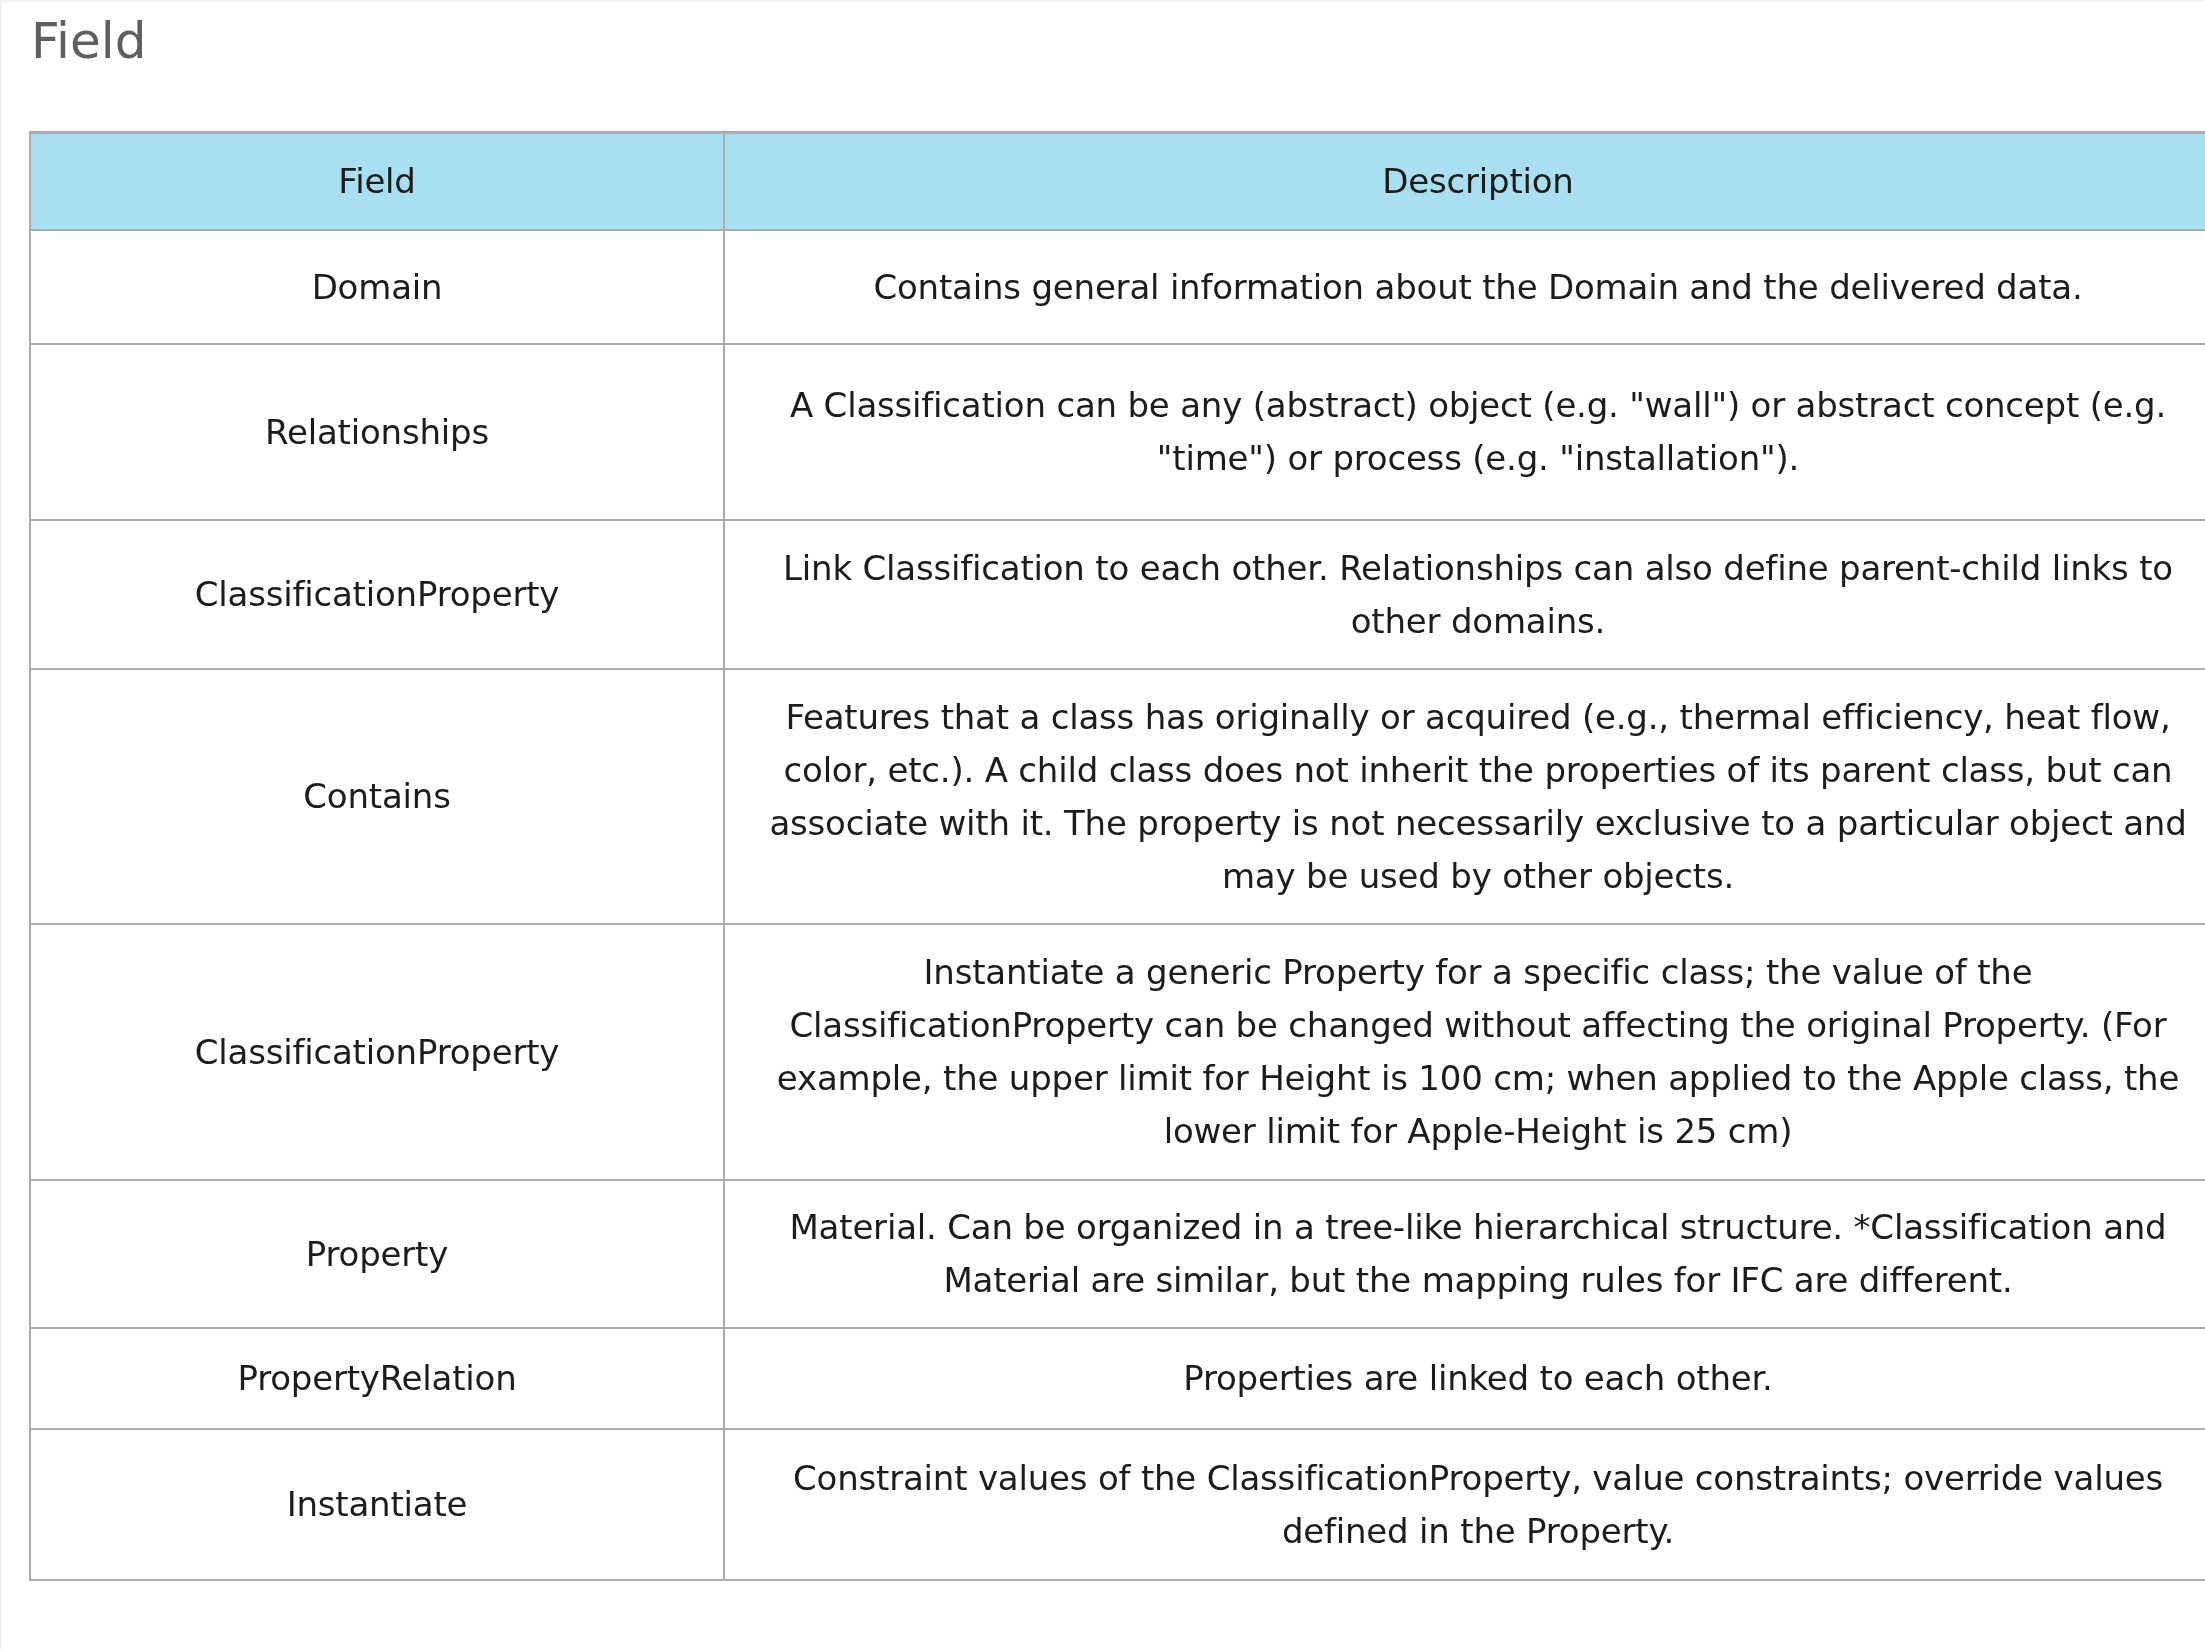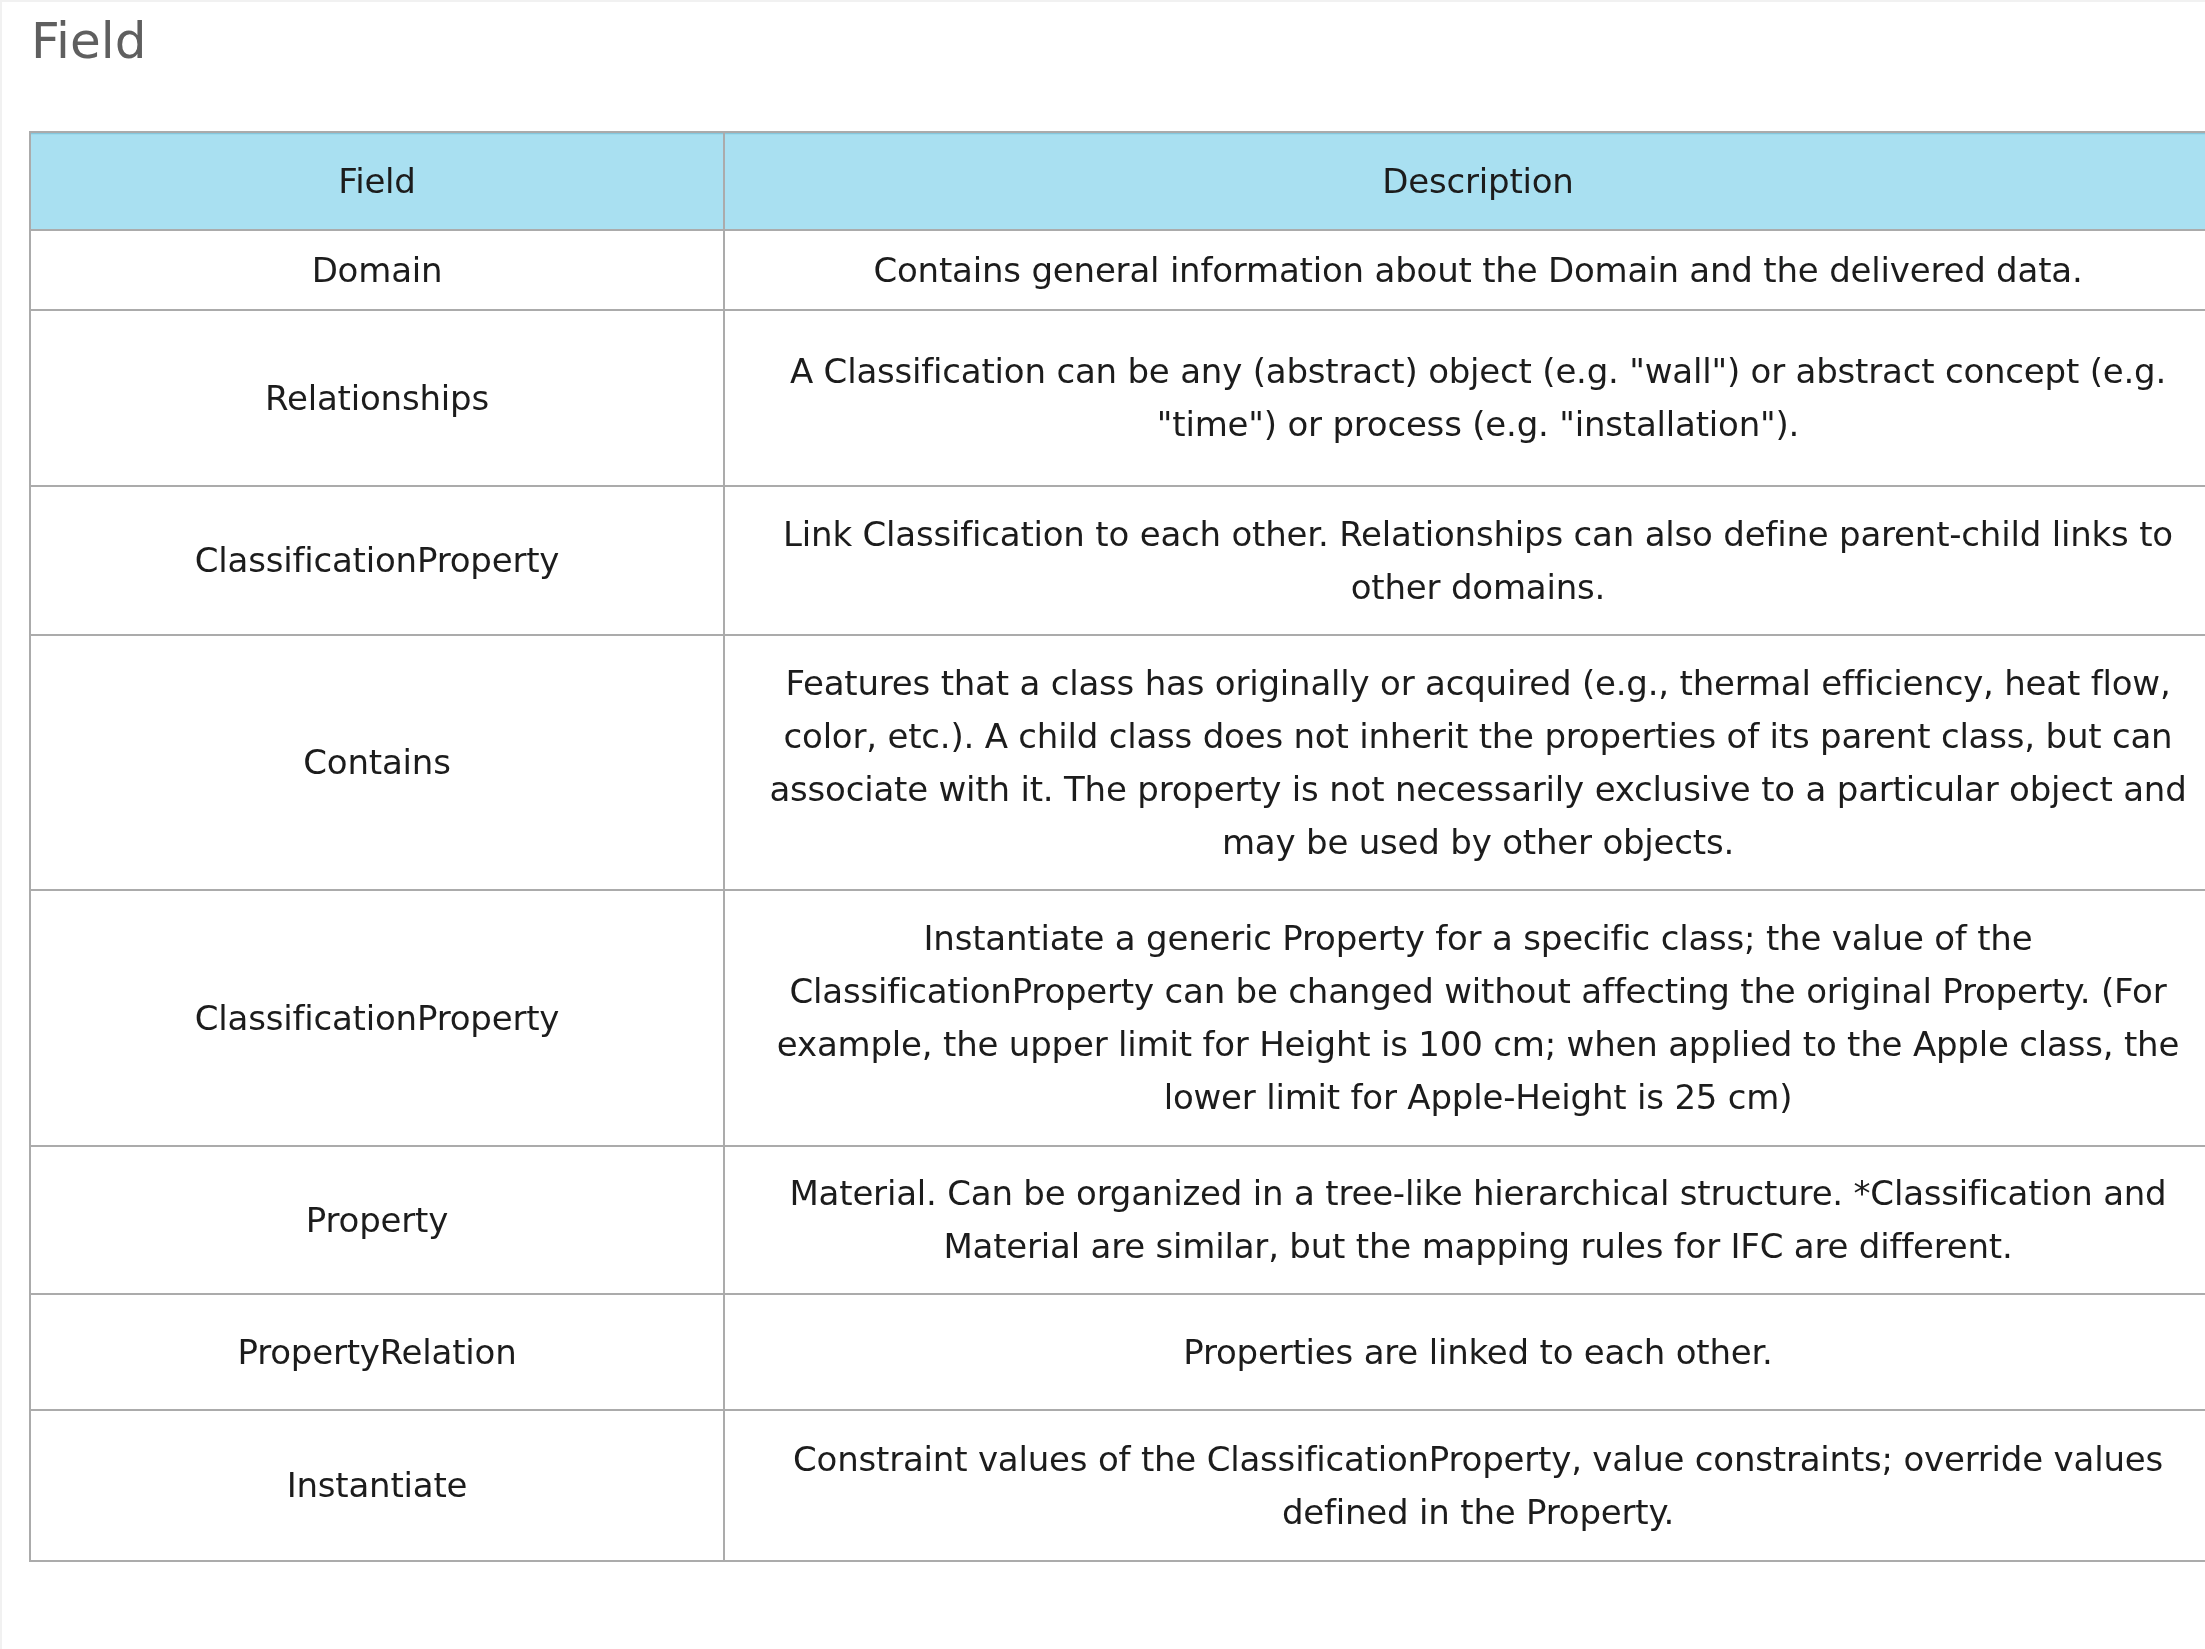--- a/index.html
+++ b/index.html
@@ -58,27 +58,27 @@
       padding: 0 26.5px;
       box-sizing: border-box;
       letter-spacing: -0.2px;
     }
     table.fields thead th {
       background: #a9e0f1;
       height: 98px;
       border-top: 2.6px solid #ababab;
       box-shadow: inset 0 1.3px 0 #85c6dc;
     }
-    tr.r-domain td { height: 80px; }
+    tr.r-domain td { height: 114px; }
     tr.r-classification td { height: 176px; }
     tr.r-classrel td { height: 149px; }
     tr.r-property td { height: 255px; }
     tr.r-classprop td { height: 256px; }
     tr.r-material td { height: 148px; }
-    tr.r-proprel td { height: 116px; }
+    tr.r-proprel td { height: 101px; }
     tr.r-allowed td { height: 151px; }
     td.desc {
       padding: 0 21px;
     }
   </style>
 </head>
 <body>
 
 <div class="frame-top"></div>
 <div class="frame-left"></div>

